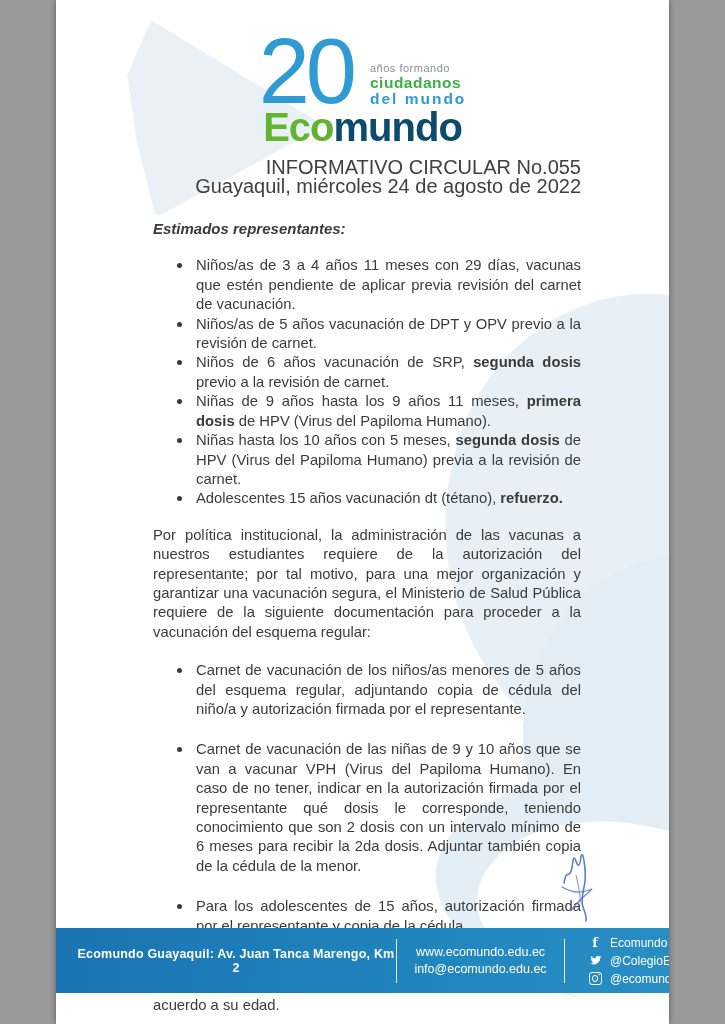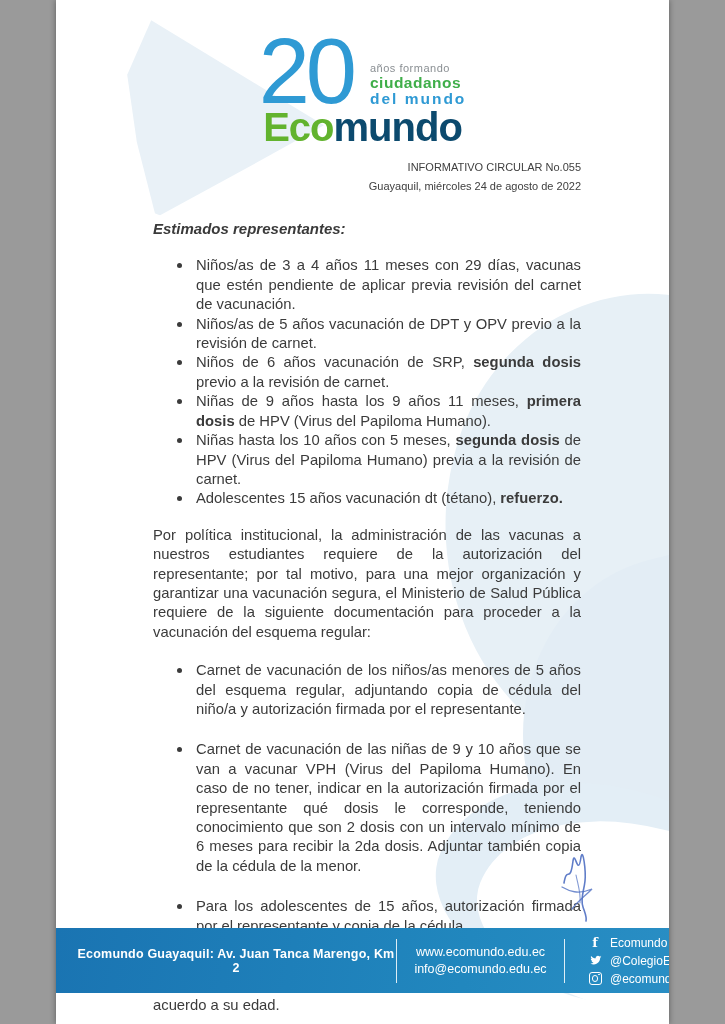--- a/index.html
+++ b/index.html
@@ -46,21 +46,21 @@
   }
   .logo-tagline{text-align:left;margin:0 0 2px 17px;line-height:1.05;}
   .tg1{color:#8a8f93;font-size:11px;letter-spacing:.5px;}
   .tg2{color:#3fae49;font-size:15.5px;font-weight:bold;letter-spacing:.5px;}
   .tg3{color:#2f9ad4;font-size:15.5px;font-weight:bold;letter-spacing:2px;}
   .wordmark{font-size:40px;font-weight:bold;letter-spacing:-1px;margin-top:-4px;}
   .wm-eco{color:#62b32e;}
   .wm-mundo{color:#0c4a6e;}
   
   .content{position:relative;padding:0 88px 0 97px;}
-  .circ-head{text-align:right;margin-top:8px;font-size:11px;line-height:19px;color:#404040;}
+  .circ-head{text-align:right;margin-top:8px;font-size:20px;line-height:19px;color:#404040;}
   .greeting{margin-top:24px;font-size:15px;font-weight:bold;font-style:italic;color:#3a3a3a;}
   .para{margin-top:25px;font-size:14.8px;line-height:19.4px;text-align:justify;color:#3b3b3b;}
   .para.tight{margin-top:17px;}
   ul.blist{list-style:none;margin:19px 0 0;padding:0 0 0 24px;}
   ul.blist li{
     display:flex;align-items:flex-start;
     font-size:14.8px;line-height:19.4px;color:#3b3b3b;
   }
   ul.blist.g2 li{margin-bottom:21px;}
   ul.blist li .dot{

